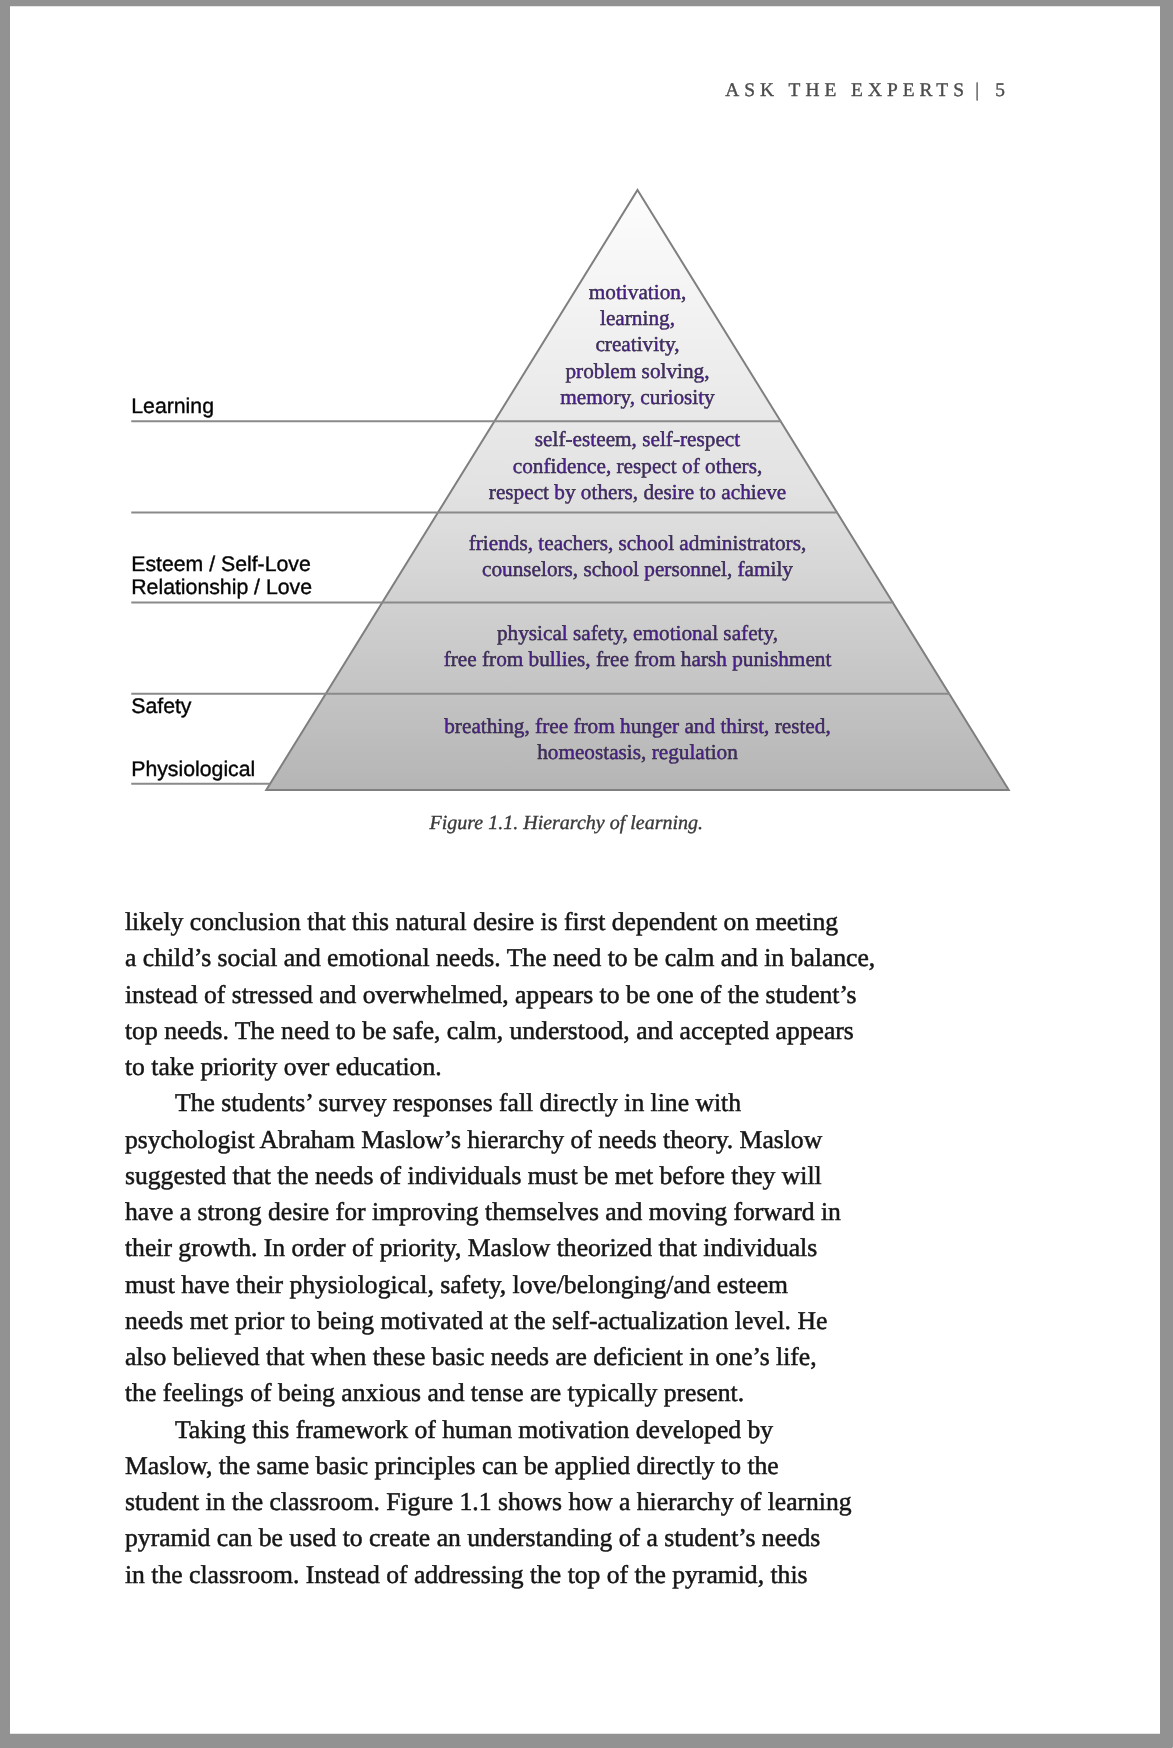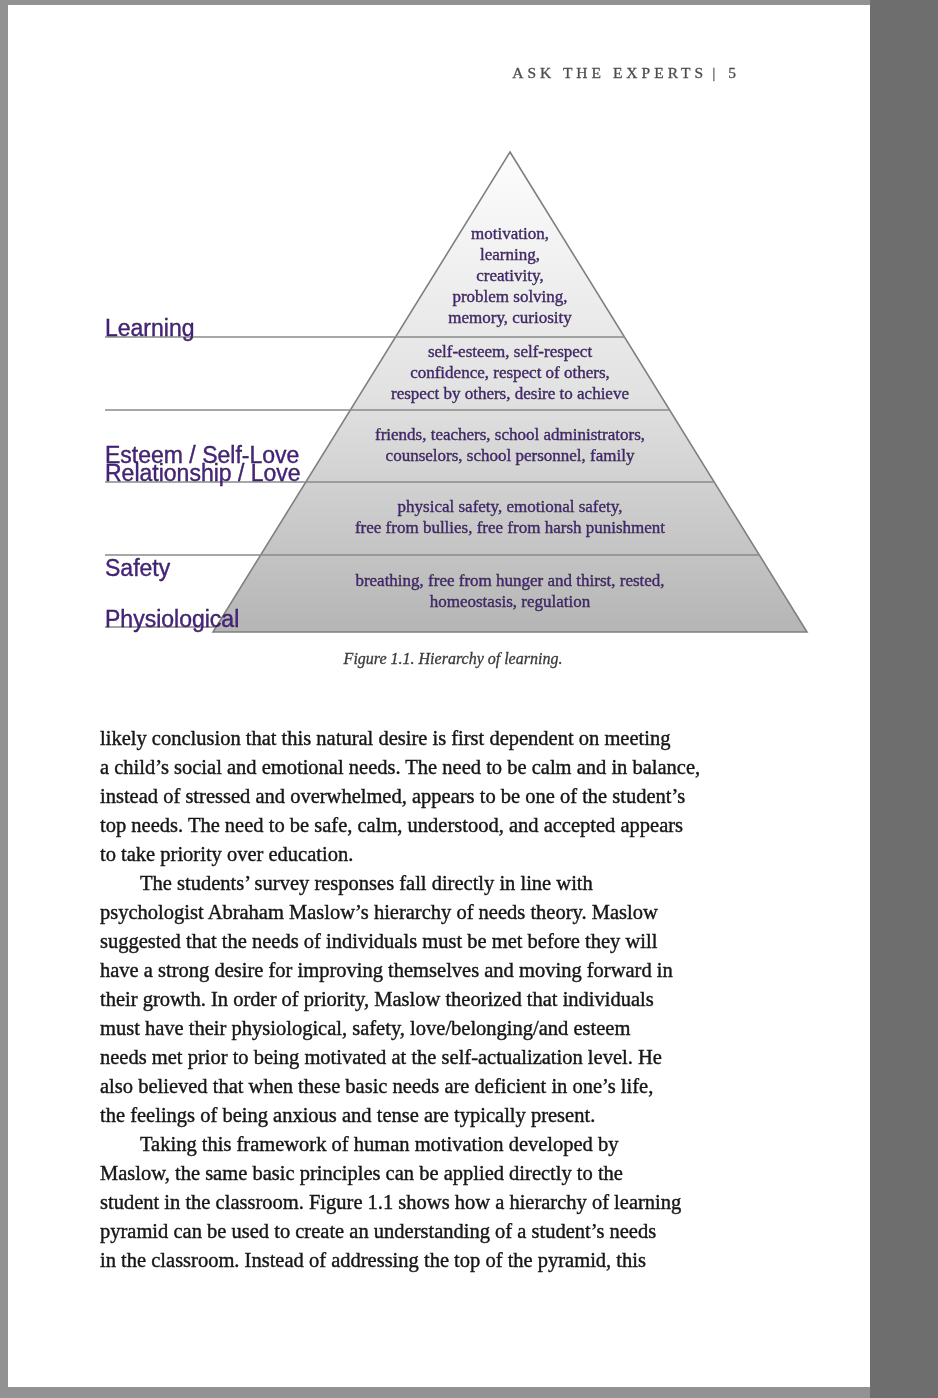--- a/index.html
+++ b/index.html
@@ -1,19 +1,19 @@
 <!DOCTYPE html>
 <html><head>
 <meta charset="utf-8">
 <style>
   * { margin: 0; padding: 0; box-sizing: border-box; }
   html, body { background: #6e6e6e; }
   .stage {
     position: relative;
-    width: 870px; height: 1398px;
+    width: 938px; height: 1398px;
     background: #929292;
     overflow: hidden;
     font-family: "Liberation Serif", "DejaVu Serif", serif;
   }
   .page {
     position: absolute;
     left: 8px; top: 5px;
     width: 920px; height: 1382px;
     background: #ffffff;
   }
@@ -41,22 +41,22 @@
     font-family: Liberation Serif, serif;
     font-size: 17px;
     line-height: 21px;
     color: #4c1d95;
     -webkit-text-stroke: 0.35px #2b2b2b;
   }
   .tier-label {
     position: absolute;
     left: 105px;
     font-family: "Liberation Sans", "DejaVu Sans", sans-serif;
-    font-size: 23px;
-    color: #4c1d95;
+    font-size: 17px;
+    color: #000000;
     -webkit-text-stroke: 0.35px #1c1c1c;
     white-space: nowrap;
   }
   .figure-caption {
     position: absolute;
     top: 650px;
     left: 453px;
     transform: translateX(-50%);
     font-family: "Liberation Serif", "DejaVu Serif", serif;
     font-style: italic;

